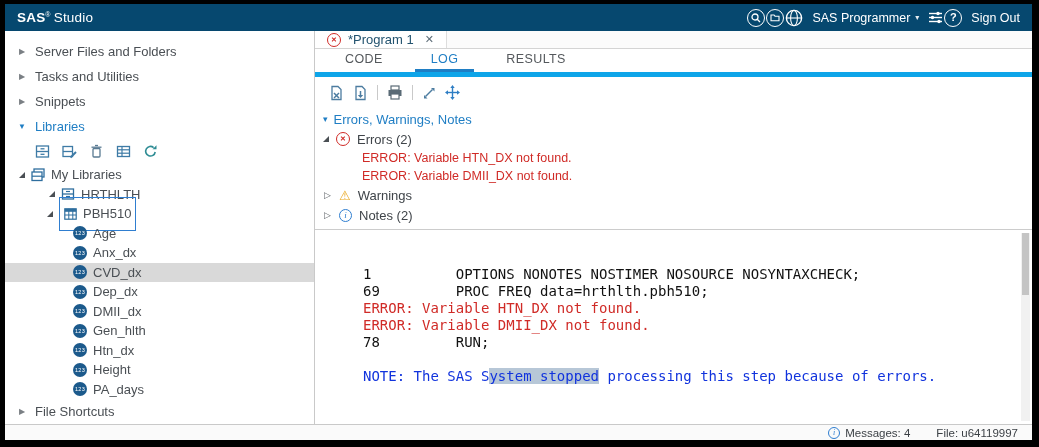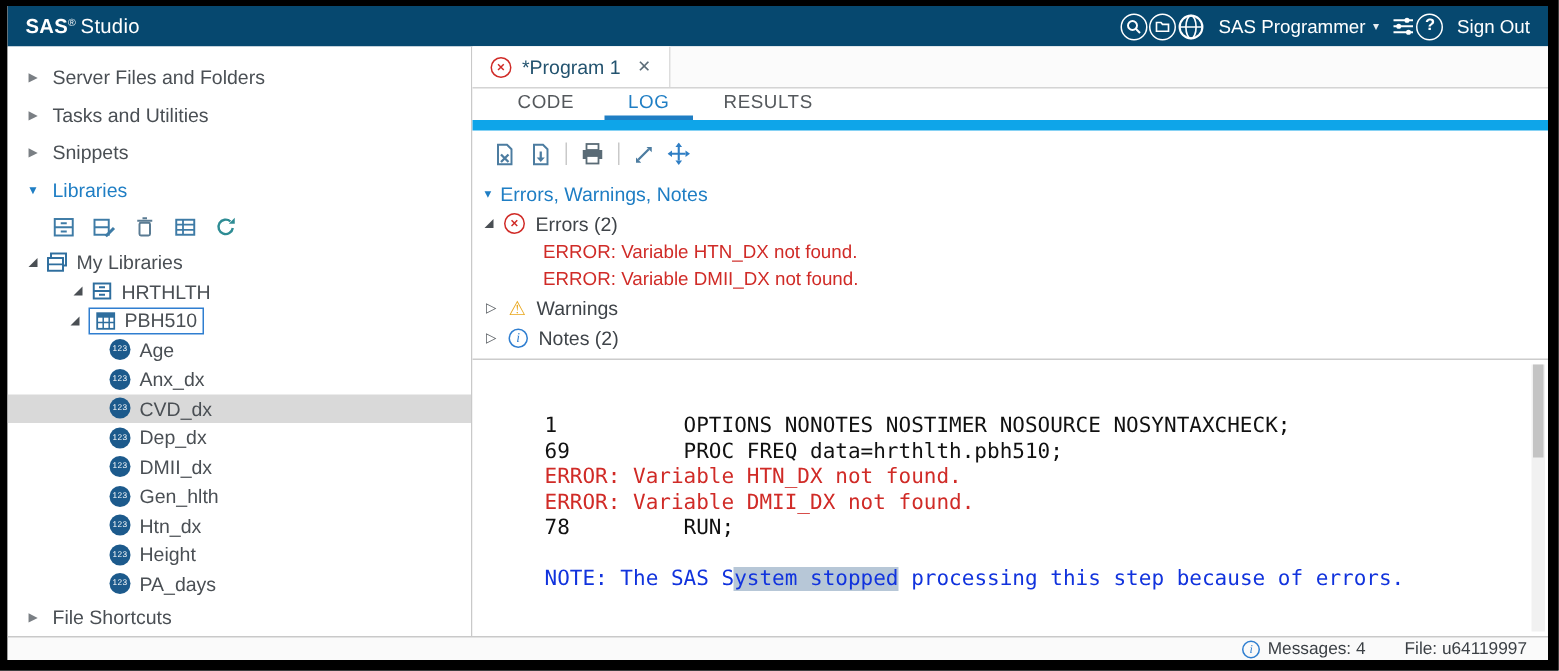--- a/index.html
+++ b/index.html
@@ -29,33 +29,33 @@
   .nav-row{height:25px;display:flex;align-items:center;padding-left:12px;font-size:13px;color:#4a4f54;cursor:pointer;gap:8px}
   .nav-row .arr{font-size:8px;color:#7a7f84;width:10px;text-align:center}
   .nav-row.active{color:#1F7EC4}
   .nav-row.active .arr{color:#1F7EC4}
   .lib-toolbar{display:flex;align-items:center;gap:12px;padding:5px 0 6px 30px;height:26px}
   .ticon{display:inline-flex;cursor:pointer}
   .tree{font-size:13px;color:#4a4f54}
   .tree-row{height:19.5px;display:flex;align-items:center;gap:6px;cursor:pointer;white-space:nowrap}
   .twisty{width:0;height:0;border-bottom:6px solid #4a4f54;border-left:6px solid transparent;flex:0 0 auto}
   .lbl{white-space:nowrap}
-  .focusbox{display:inline-flex;align-items:center;gap:6px;border:1px solid #2f7ed0;padding:0 4px;height:18px}
+  .focusbox{display:inline-flex;align-items:center;gap:6px;border:1px solid #2f7ed0;padding:16px 4px;height:18px}
   .num-icon{width:14px;height:14px;border-radius:50%;background:#1c5a8c;color:#fff;font-size:5.5px;display:inline-flex;align-items:center;justify-content:center;flex:0 0 auto;letter-spacing:.3px}
   .col-row{padding-left:68px}
   .col-row.selected{background:#d9d9d9}
 
   
-  .doctab-bar{height:28px;background:#fbfbfb;border-bottom:1px solid #d4d4d4;display:flex;flex:0 0 auto}
+  .doctab-bar{height:18px;background:#fbfbfb;border-bottom:1px solid #d4d4d4;display:flex;flex:0 0 auto}
   .doctab{display:inline-flex;align-items:center;gap:7px;padding:0 12px;background:#fff;border-right:1px solid #ddd;font-size:13px;color:#23536f;cursor:pointer}
   .err-badge{width:14px;height:14px;border:1.5px solid #D02B27;border-radius:50%;color:#D02B27;font-size:7px;display:inline-flex;align-items:center;justify-content:center;font-weight:bold;flex:0 0 auto}
   .doctab-close{color:#5d6d78;font-size:11px;margin-left:4px;cursor:pointer}
 
   
-  .subtabs{height:28px;border-bottom:7px solid #0ea5e9;display:flex;padding-left:14px;gap:4px;flex:0 0 auto}
+  .subtabs{height:28px;border-bottom:5px solid #0ea5e9;display:flex;padding-left:14px;gap:16px;flex:0 0 auto}
   .subtab{display:flex;align-items:center;padding:0 16px;font-size:12.5px;letter-spacing:.4px;color:#54585c;cursor:pointer;border-bottom:3px solid transparent}
   .subtab.active{color:#1F7EC4;border-bottom-color:#1F7EC4}
 
   
   .log-toolbar{height:25px;display:flex;align-items:center;gap:9px;padding-left:14px;flex:0 0 auto;margin-top:3px}
   .vsep{width:1px;height:15px;background:#c9c9c9}
 
   
   .log-summary{flex:0 0 auto;padding-top:4px}
   .sum-header{display:flex;align-items:center;gap:6px;color:#1F7EC4;font-size:13px;height:20px;padding-left:8px;cursor:pointer}

